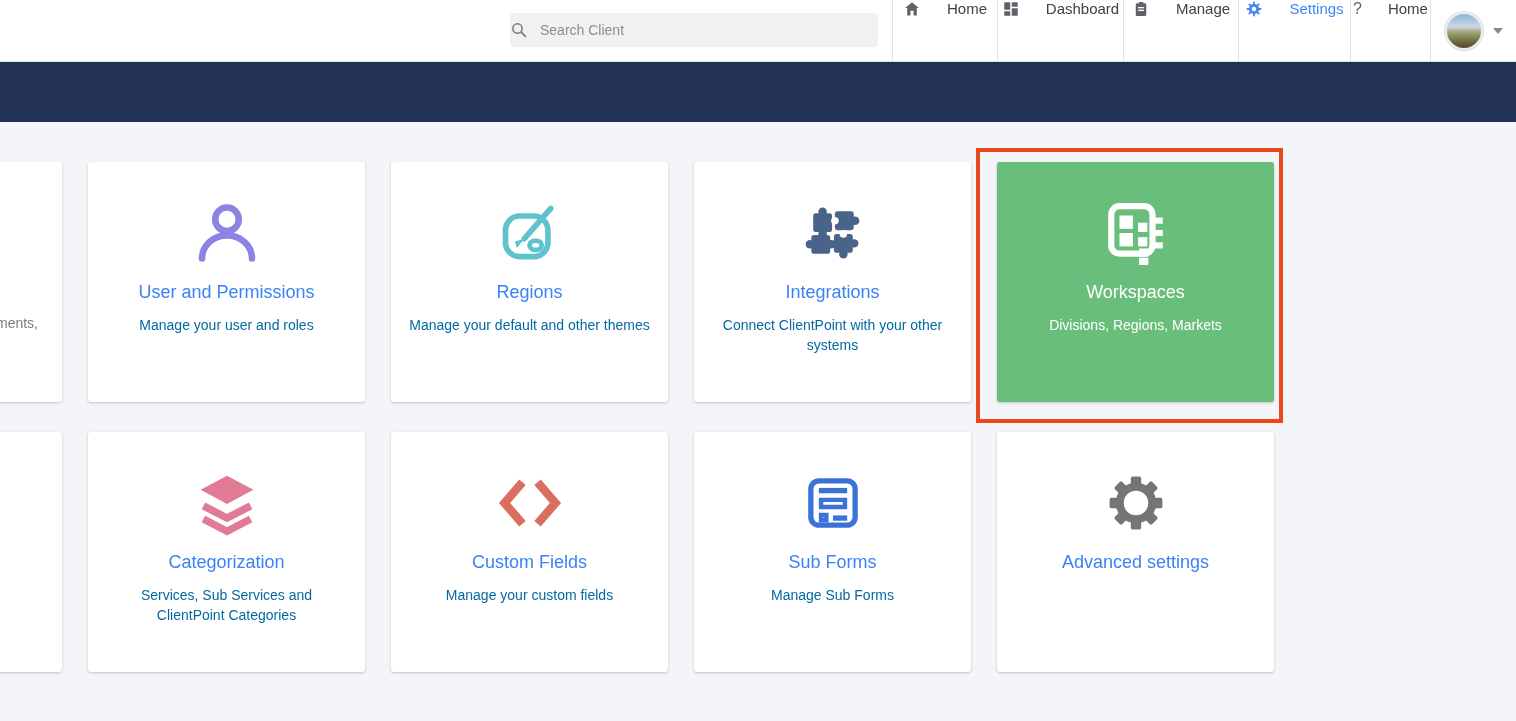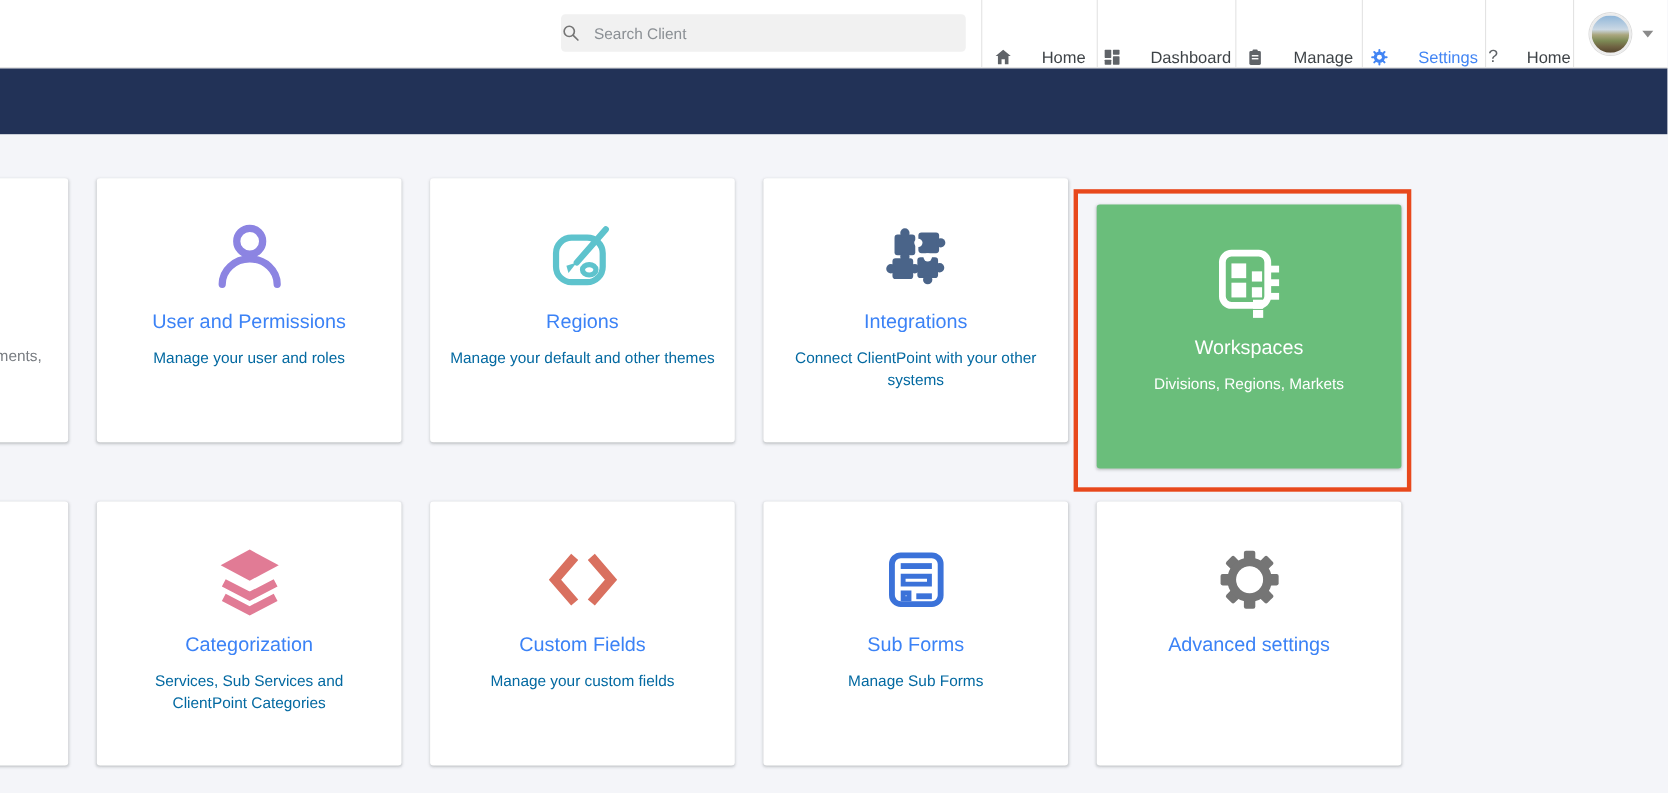--- a/index.html
+++ b/index.html
@@ -11,21 +11,21 @@
             border-bottom:1px solid #e2e2e2; display:flex; align-items:stretch; }
   .search-box { position:absolute; left:510px; top:13px; width:368px; height:34px;
                 background:#f1f1f1; border-radius:4px; display:flex; align-items:center;
                 padding:0 0; gap:12px; }
   .search-box svg { flex:0 0 auto; }
   .search-input { border:none; outline:none; background:transparent; flex:1;
                   font-size:14px; color:#3c4043; font-family:"Liberation Sans",sans-serif; }
   .search-input::placeholder { color:#8a8f94; }
 
   .nav { margin-left:892px; display:flex; align-items:stretch; flex:1; }
-  .nav-item { display:flex; align-items:flex-end; justify-content:center; gap:26px;
+  .nav-item { display:flex; align-items:flex-start; justify-content:center; gap:26px;
               border-left:1px solid #e3e3e3; cursor:pointer; font-size:15px; color:#3e4347; }
   .nav-item svg { display:block; }
   .nav-home { width:105px; } .nav-dashboard { width:126px; }
   .nav-manage { width:115px; } .nav-settings { width:112px; color:#4285f4; }
   .nav-help { width:80px; }
   .help-glyph { font-size:16px; color:#5f6368; }
   .avatar-cell { flex:1; border-left:1px solid #e3e3e3; display:flex; align-items:center;
                  justify-content:center; gap:10px; cursor:pointer; }
   .avatar { width:38px; height:38px; border-radius:50%; border:2px solid #ececec;
             box-shadow:0 0 0 1px #dddddd;
@@ -46,21 +46,21 @@
           border-radius:3px; box-shadow:0 1px 3px rgba(60,64,67,.18), 0 1px 2px rgba(60,64,67,.10);
           display:flex; flex-direction:column; align-items:center; text-align:center;
           padding:38px 18px 0; cursor:pointer; }
   .card-icon { height:66px; display:flex; align-items:center; justify-content:center; }
   .card-title { margin-top:16px; font-size:18px; color:#3b82f6; line-height:21px; }
   .card-desc { margin-top:12px; font-size:14px; color:#0369a1; line-height:20px; }
 
   .card.selected { background:#6abe7b; }
   .card.selected .card-title, .card.selected .card-desc { color:#ffffff; }
 
-  .selected-wrap { position:relative; flex:0 0 277px;margin-top:24px; }
+  .selected-wrap { position:relative; flex:0 0 277px; }
   .selection-outline { position:absolute; top:-14px; bottom:-21px; left:-21px; right:-9px;
                        border:4px solid #e8481c; pointer-events:none; }
 
   .cut-fragment { position:absolute; top:153px; right:24px; font-size:14px; color:#797d82; }
 </style>
 </head>
 <body>
 
 <div class="header">
   <div class="search-box">

